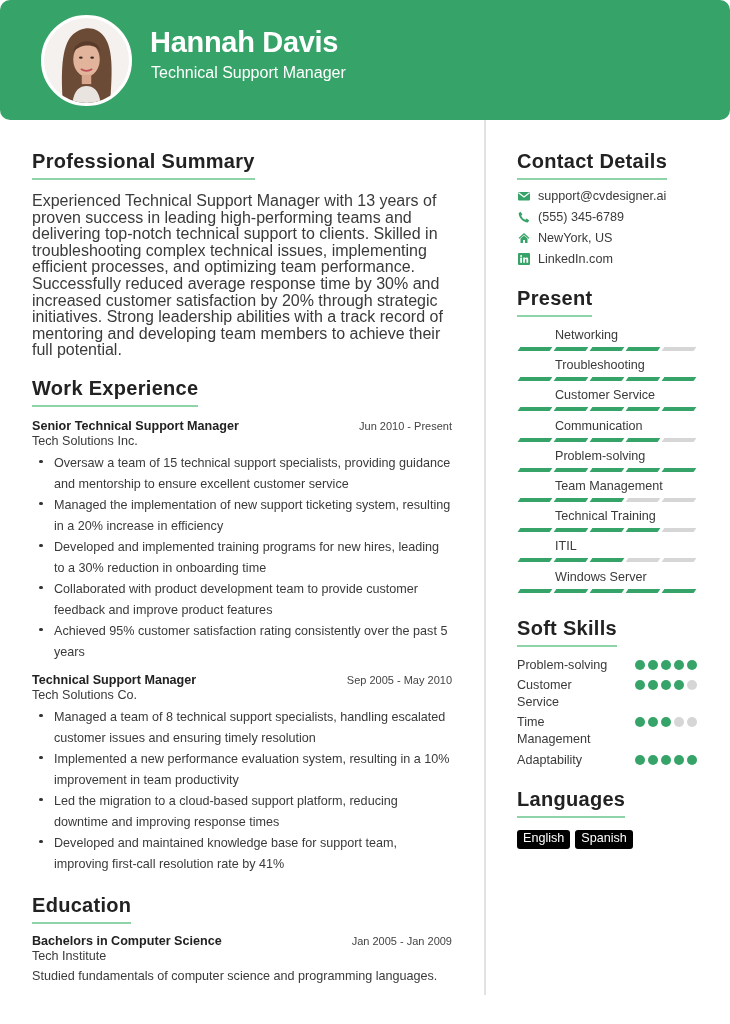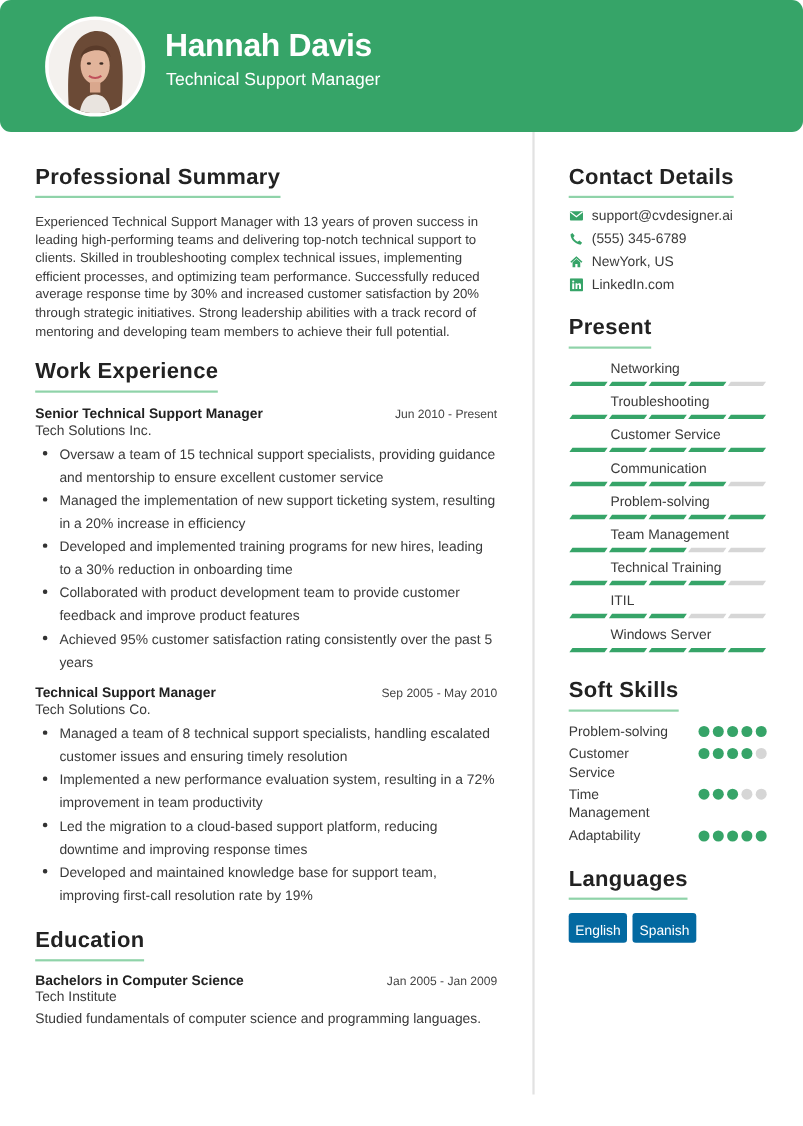--- a/index.html
+++ b/index.html
@@ -33,21 +33,21 @@
     .left { position: absolute; left: 32px; top: 150px; width: 420px; }
     .right { position: absolute; left: 517px; top: 150px; width: 180px; }
 
     .section-title {
       display: inline-block; font-size: 20px; font-weight: bold; color: #222222;
       padding-bottom: 5px; border-bottom: 2px solid #8fd3a9; letter-spacing: 0.3px;
     }
     .section { margin-bottom: 18px; }
 
     .summary {
-      margin-top: 13px; font-size: 12px; line-height: 16.6px; color: #3a3a3a;
+      margin-top: 13px; font-size: 16px; line-height: 16.6px; color: #3a3a3a;
     }
 
     .job { margin-top: 12px; }
     .job + .job { margin-top: 10px; }
     .row { display: flex; justify-content: space-between; align-items: baseline; }
     .job-title { font-size: 12.6px; font-weight: bold; color: #222222; }
     .job-date { font-size: 11px; color: #444444; }
     .company { font-size: 12.6px; color: #3a3a3a; margin-top: 1px; }
     .bullets { list-style: none; margin-top: 5px; padding-left: 22px; }
     .bullets li {
@@ -78,21 +78,21 @@
 
     .soft-list { margin-top: 10px; }
     .soft { display: flex; justify-content: space-between; align-items: flex-start; margin-bottom: 4px; }
     .soft-name { font-size: 12.6px; color: #3a3a3a; line-height: 16.6px; width: 95px; }
     .dots { display: flex; gap: 3px; margin-top: 3px; }
     .dot { width: 10px; height: 10px; border-radius: 50%; background: #d6d6d6; }
     .dot.on { background: #36a468; }
 
     .lang-list { display: flex; gap: 5px; margin-top: 12px; }
     .lang {
-      background: #0369a1; color: #ffffff; font-size: 12.6px; padding: 9px 6px 4px 6px;
+      background: #000000; color: #ffffff; font-size: 12.6px; padding: 1px 6px 4px 6px;
       border-radius: 3px;
     }
   </style>
 </head>
 <body>
 
 <div class="header">
   <div class="avatar">
     <svg viewBox="0 0 90 90">
       <rect width="90" height="90" fill="#f4f1ee"></rect>
@@ -137,23 +137,23 @@
     </div>
 
     <div class="job">
       <div class="row">
         <span class="job-title">Technical Support Manager</span>
         <span class="job-date">Sep 2005 - May 2010</span>
       </div>
       <div class="company">Tech Solutions Co.</div>
       <ul class="bullets">
         <li>Managed a team of 8 technical support specialists, handling escalated customer issues and ensuring timely resolution</li>
-        <li>Implemented a new performance evaluation system, resulting in a 72% improvement in team productivity</li>
+        <li>Implemented a new performance evaluation system, resulting in a 10% improvement in team productivity</li>
         <li>Led the migration to a cloud-based support platform, reducing downtime and improving response times</li>
-        <li>Developed and maintained knowledge base for support team, improving first-call resolution rate by 19%</li>
+        <li>Developed and maintained knowledge base for support team, improving first-call resolution rate by 41%</li>
       </ul>
     </div>
   </div>
 
   <div class="section" style="margin-top:19px;">
     <div class="section-title">Education</div>
 
 
     <div class="edu">
       <div class="row">

